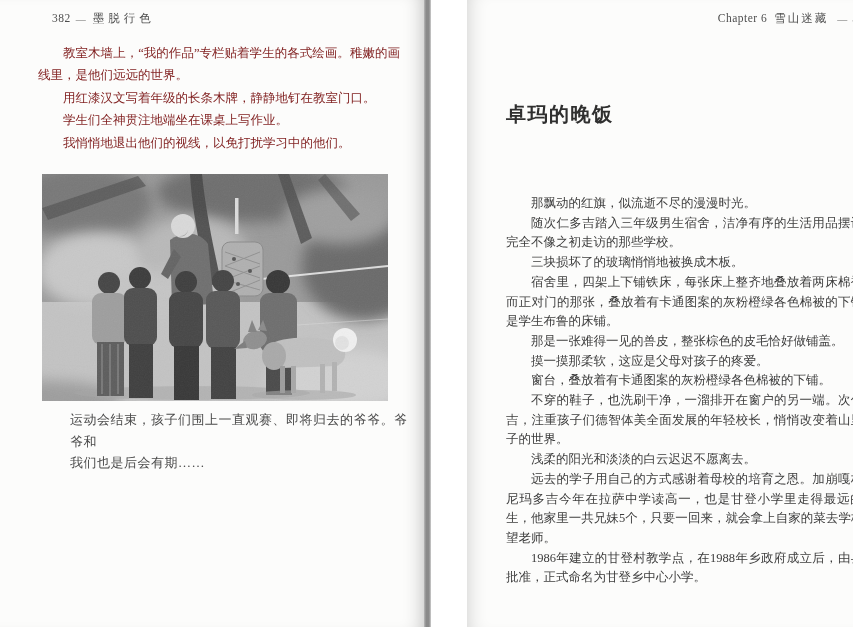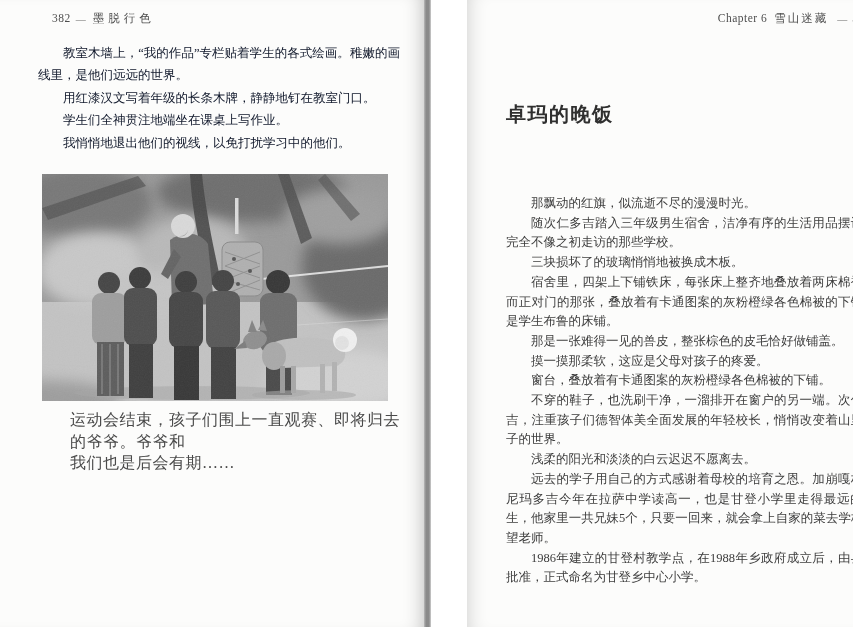--- a/index.html
+++ b/index.html
@@ -18,30 +18,30 @@
     background:linear-gradient(to right,#b9b9b9,#8a8a8a 30%,#8a8a8a 72%,#cfcfcf);}
   .running-head{position:absolute;top:11px;font-size:11.5px;color:#4d4d4d;letter-spacing:.5px;white-space:nowrap;}
   .rh-left{left:52px;}
   .rh-right{right:18px;}
   .book-title-cn{letter-spacing:4px;margin-left:2px;}
   .chapter-title-cn{letter-spacing:2px;margin:0 4px 0 7px;}
   .dash{display:inline-block;color:#6f6f6f;transform:translateY(1px);margin:0 5px;font-size:10px;letter-spacing:0;}
   .pageno{font-family:"Liberation Serif","DejaVu Serif",serif;}
   .body-text p{margin:0;text-indent:2em;text-align:justify;}
   .left-body{position:absolute;top:42px;left:38px;width:362px;
-    font-size:12.5px;line-height:22.4px;color:#0f172a;}
+    font-size:12.5px;line-height:22.4px;color:#7f1d1d;}
   .right-body{position:absolute;top:194px;left:39px;width:370px;
     font-size:12.5px;line-height:19.7px;color:#3c3c3c;}
   .section-title{position:absolute;top:101px;left:39px;margin:0;
     font-size:20px;font-weight:bold;color:#2f2f2f;letter-spacing:1.5px;}
   .photo{position:absolute;top:174px;left:42px;width:346px;height:227px;margin:0;
     background:#b4b4b4;overflow:hidden;}
   .photo svg{display:block;}
   .caption{position:absolute;top:409px;left:70px;width:342px;
-    font-size:16px;line-height:21.5px;color:#4a4a4a;letter-spacing:.5px;}
+    font-size:13px;line-height:21.5px;color:#4a4a4a;letter-spacing:.5px;}
 </style>
 </head>
 <body>
 
 <div class="spread">
 
   <section class="page left">
     <header class="running-head rh-left">
       <span class="pageno">382</span><span class="dash">—</span><span class="book-title-cn">墨脱行色</span>
     </header>

